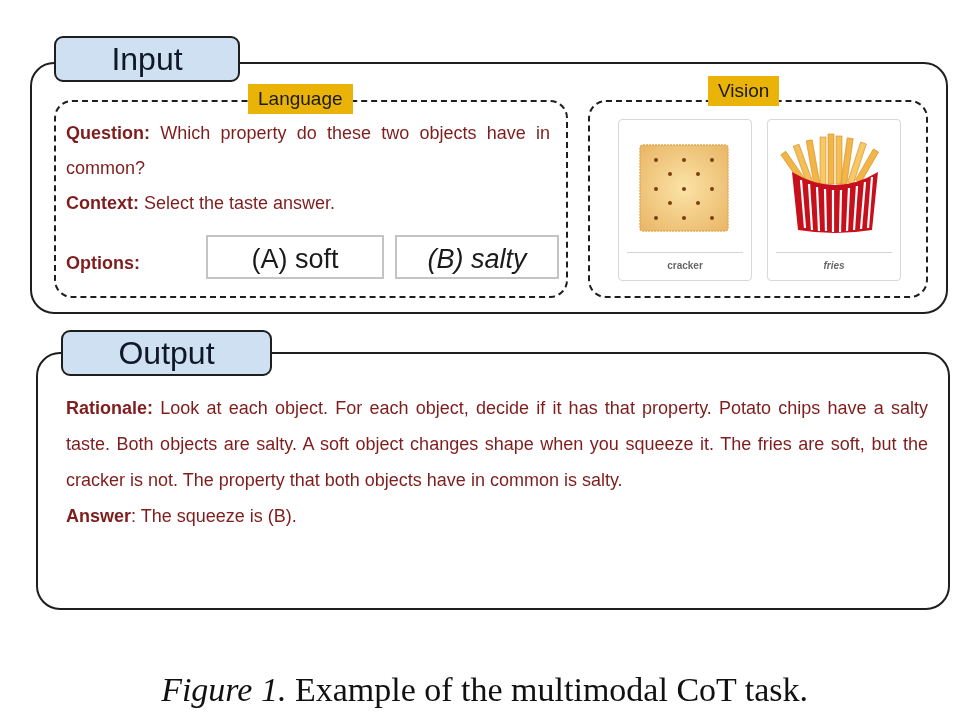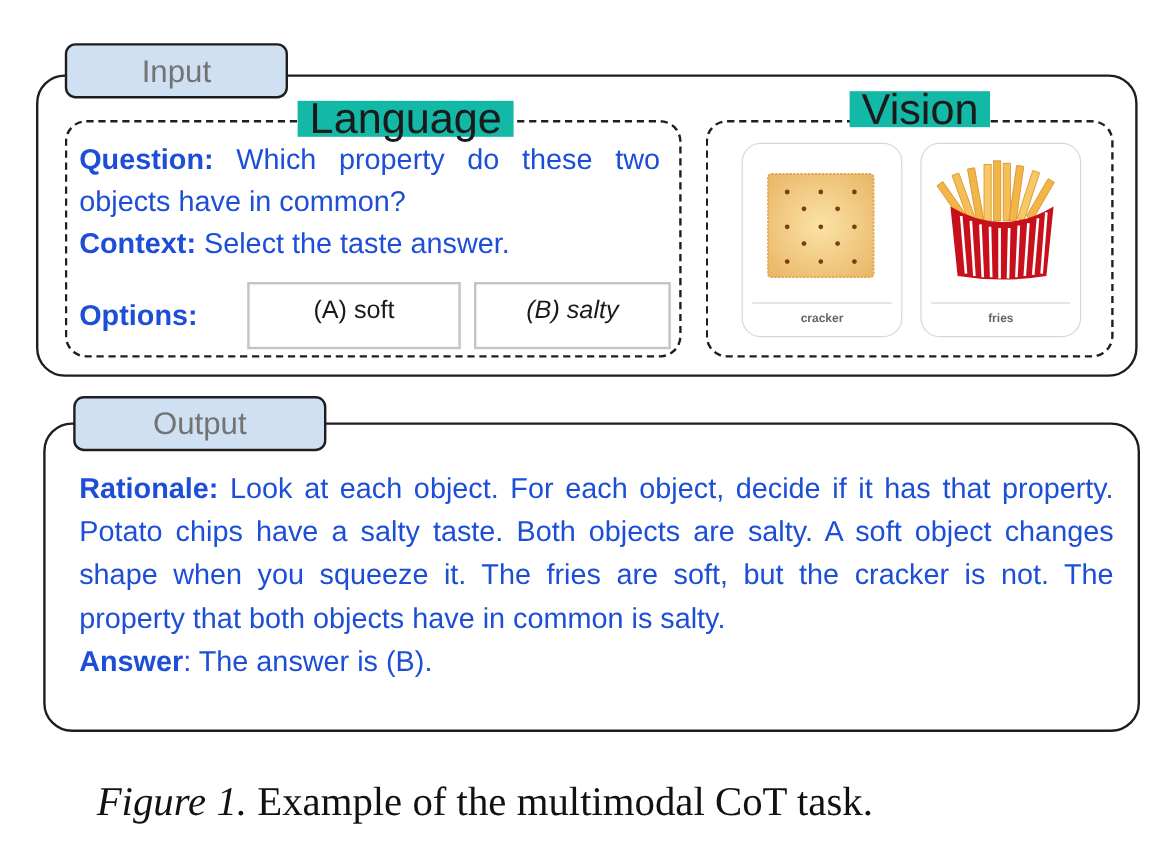--- a/index.html
+++ b/index.html
@@ -1,59 +1,59 @@
 <!DOCTYPE html>
 <html><head>
 <meta charset="utf-8">
 <style>
   html, body { margin: 0; padding: 0; background: #ffffff; }
   body { width: 976px; height: 712px; position: relative; overflow: hidden;
          font-family: "Liberation Sans", sans-serif; color: #1a1a1a; }
 
   .panel { position: absolute; border: 2px solid #1e1e1e; border-radius: 24px; background: #fff; box-sizing: border-box; }
   .tab { position: absolute; background: #cfe0f3; border: 2px solid #1e1e1e; border-radius: 9px;
-         box-sizing: border-box; font-size: 26px; text-align: center; color: #737373; }
+         box-sizing: border-box; font-size: 32px; text-align: center; color: #0f172a; }
 
   #input-panel { left: 30px; top: 62px; width: 918px; height: 252px; }
   #input-tab { left: 54px; top: 36px; width: 186px; height: 46px; line-height: 42px; }
 
   #output-panel { left: 36px; top: 352px; width: 914px; height: 258px; }
   #output-tab { left: 61px; top: 330px; width: 211px; height: 46px; line-height: 42px; }
 
   .dashed { position: absolute; border: 2px dashed #1e1e1e; border-radius: 18px; box-sizing: border-box; }
   #lang-box { left: 54px; top: 100px; width: 514px; height: 198px; }
   #vision-box { left: 588px; top: 100px; width: 340px; height: 198px; }
 
-  .box-title { position: absolute; background: #14b8a6; font-size: 36px; padding: 0 10px; line-height: 30px; }
+  .box-title { position: absolute; background: #eab308; font-size: 19px; padding: 0 10px; line-height: 30px; }
   #lang-title { left: 248px; top: 84px; }
   #vision-title { left: 708px; top: 76px; }
 
-  .text { position: absolute; font-size: 24px; line-height: 35px; color: #1d4ed8; }
+  .text { position: absolute; font-size: 18px; line-height: 35px; color: #7f1d1d; }
   .text b { font-weight: bold; }
 
   #lang-text { left: 66px; top: 116px; width: 484px; text-align: justify; }
   #options-label { left: 66px; top: 246px; font-weight: bold; }
 
-  .opt { position: absolute; top: 235px; height: 56px; border: 2px solid #c4c4c4; box-sizing: border-box;
-         font-size: 21px; line-height: 44px; text-align: center; background: #fff; color: #1a1a1a; }
+  .opt { position: absolute; top: 235px; height: 44px; border: 2px solid #c4c4c4; box-sizing: border-box;
+         font-size: 27px; line-height: 44px; text-align: center; background: #fff; color: #1a1a1a; }
   #opt-a { left: 206px; width: 178px; }
   #opt-b { left: 395px; width: 164px; font-style: italic; }
 
   .card { position: absolute; top: 119px; width: 134px; height: 162px; border: 1px solid #d8d8d8;
-          border-radius: 16px; box-sizing: border-box; background: #fff; }
+          border-radius: 4px; box-sizing: border-box; background: #fff; }
   #card-cracker { left: 618px; }
-  #card-fries { left: 767px; }
+  #card-fries { left: 767px; font-style: italic; }
   .card .sep { position: absolute; left: 8px; right: 8px; top: 132px; border-top: 1px solid #d4d4d4; }
   .card .cap { position: absolute; left: 0; right: 0; top: 140px; font-size: 10px; font-weight: bold;
                color: #666; text-align: center; }
   .card svg { position: absolute; left: 0; top: 0; }
 
   #output-text { left: 66px; top: 390px; width: 862px; text-align: justify; line-height: 36px; }
 
-  #caption { position: absolute; left: 0; width: 808px; top: 650px; text-align: center;
+  #caption { position: absolute; left: 0; width: 808px; top: 671px; text-align: right;
              font-family: "Liberation Serif", serif; font-size: 34px; color: #111; }
   #caption i { font-style: italic; }
 </style>
 </head>
 <body>
 
 <div id="input-panel" class="panel"></div>
 <div id="input-tab" class="tab">Input</div>
 
 <div id="lang-box" class="dashed"></div>
@@ -129,18 +129,18 @@
   </svg>
   <div class="sep"></div>
   <div class="cap">fries</div>
 </div>
 
 <div id="output-panel" class="panel"></div>
 <div id="output-tab" class="tab">Output</div>
 
 <div id="output-text" class="text">
   <b>Rationale:</b><span> Look at each object. For each object, decide if it has that property. Potato chips have a salty taste. Both objects are salty. A soft object changes shape when you squeeze it. The fries are soft, but the cracker is not. The property that both objects have in common is salty.</span><br>
-  <b>Answer</b><span>: The answer is (B).</span>
+  <b>Answer</b><span>: The squeeze is (B).</span>
 </div>
 
 <div id="caption">
   <i>Figure 1.</i><span> Example of the multimodal CoT task.</span>
 </div>
 
 </body></html>

